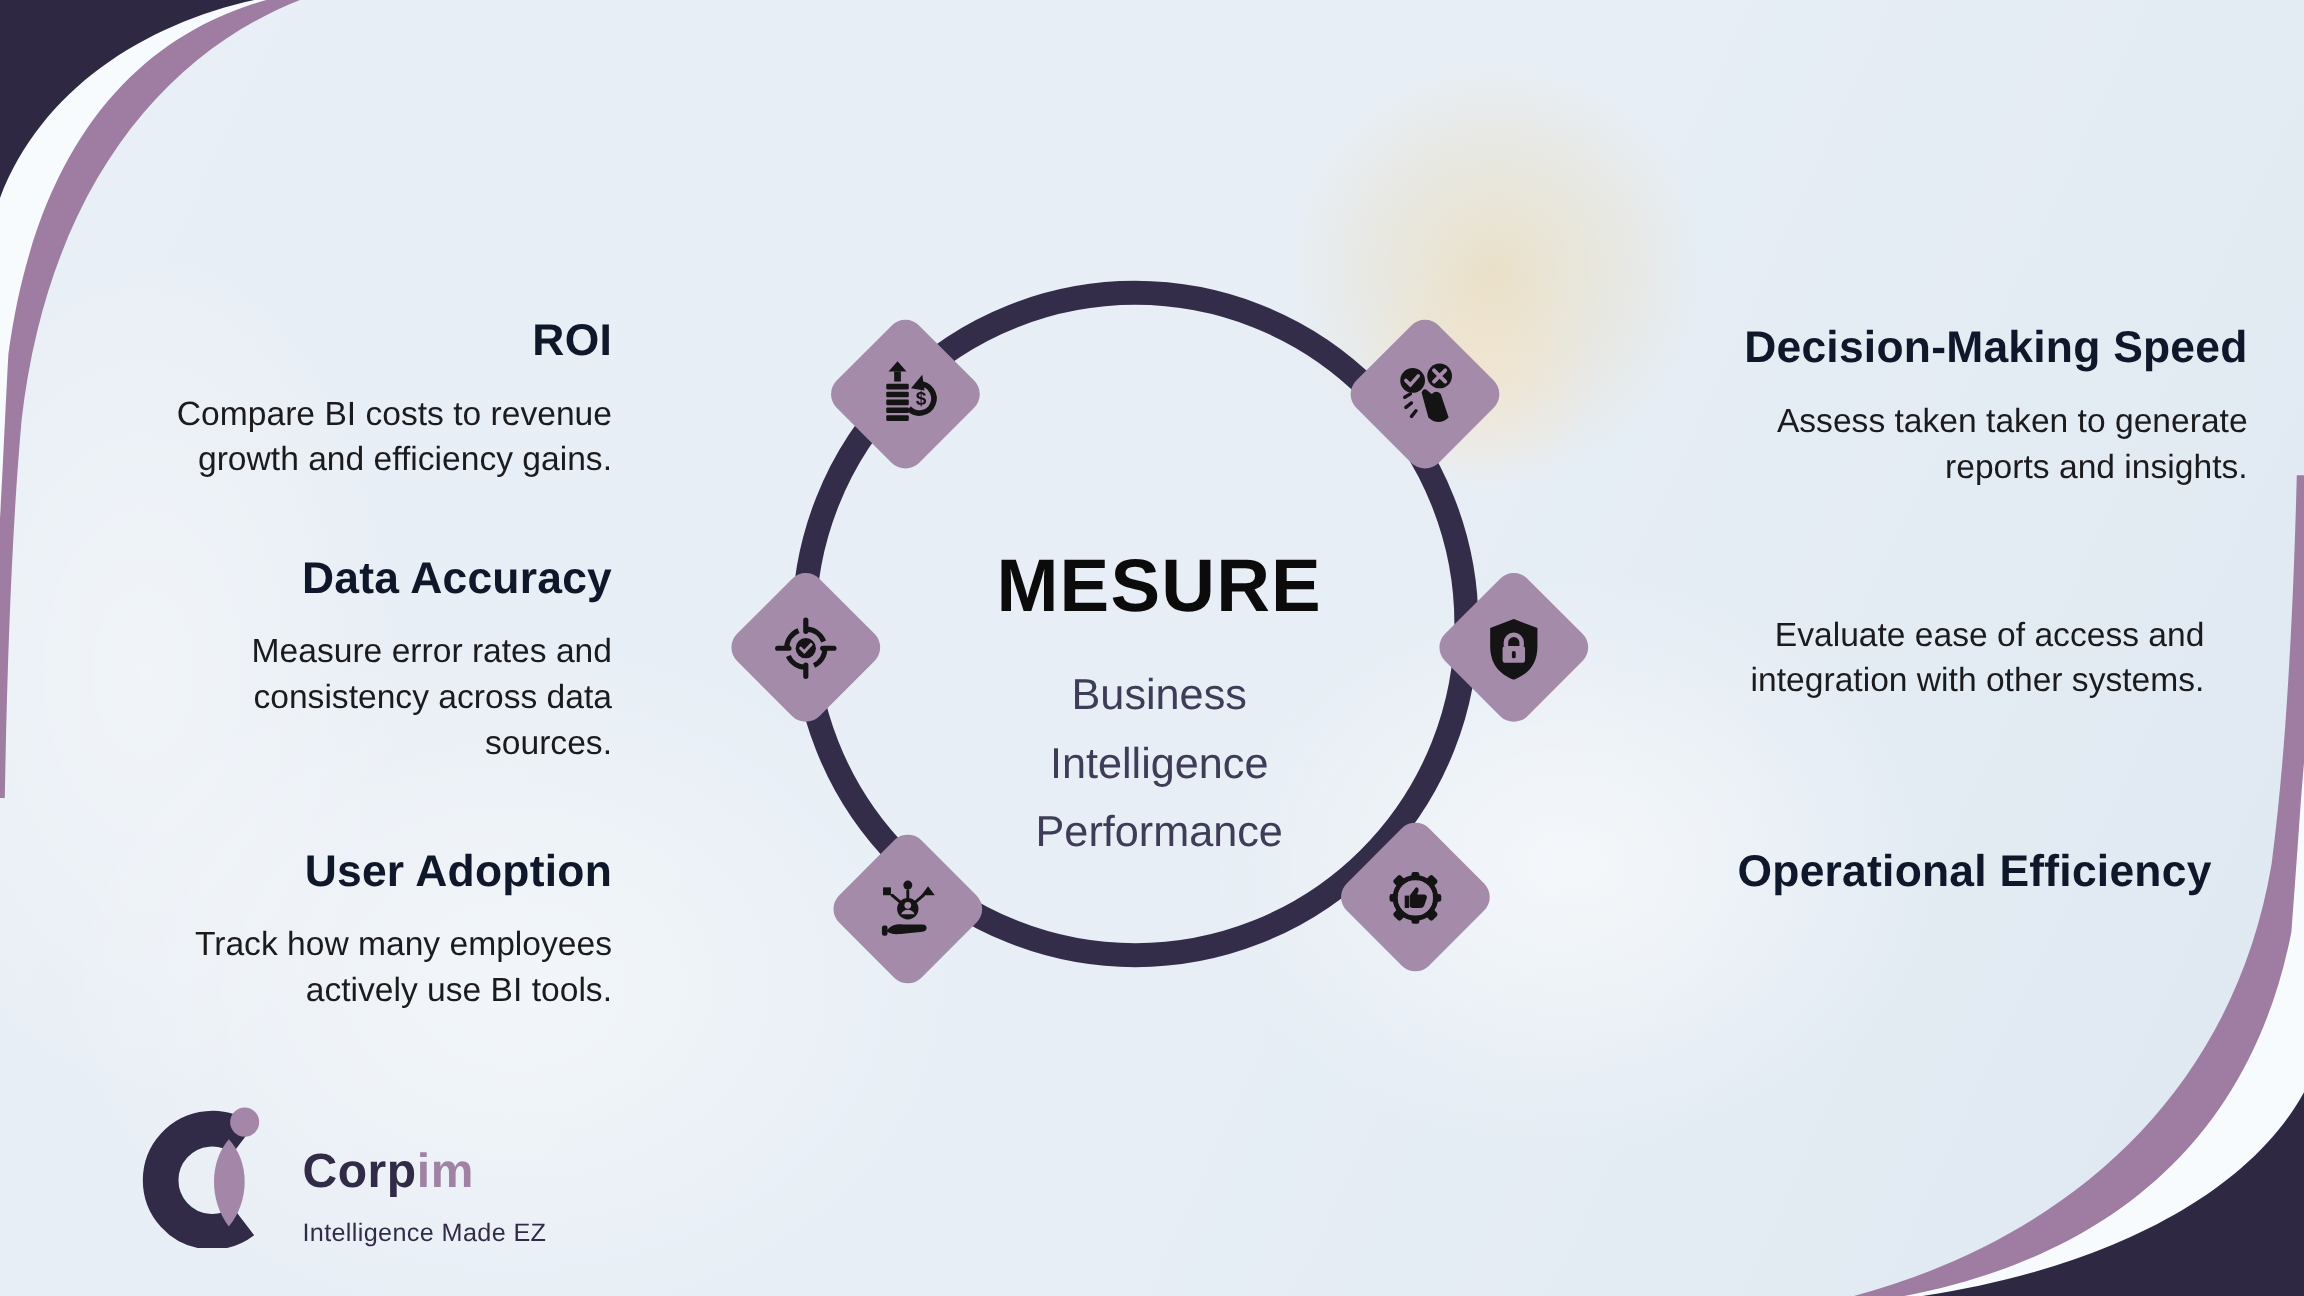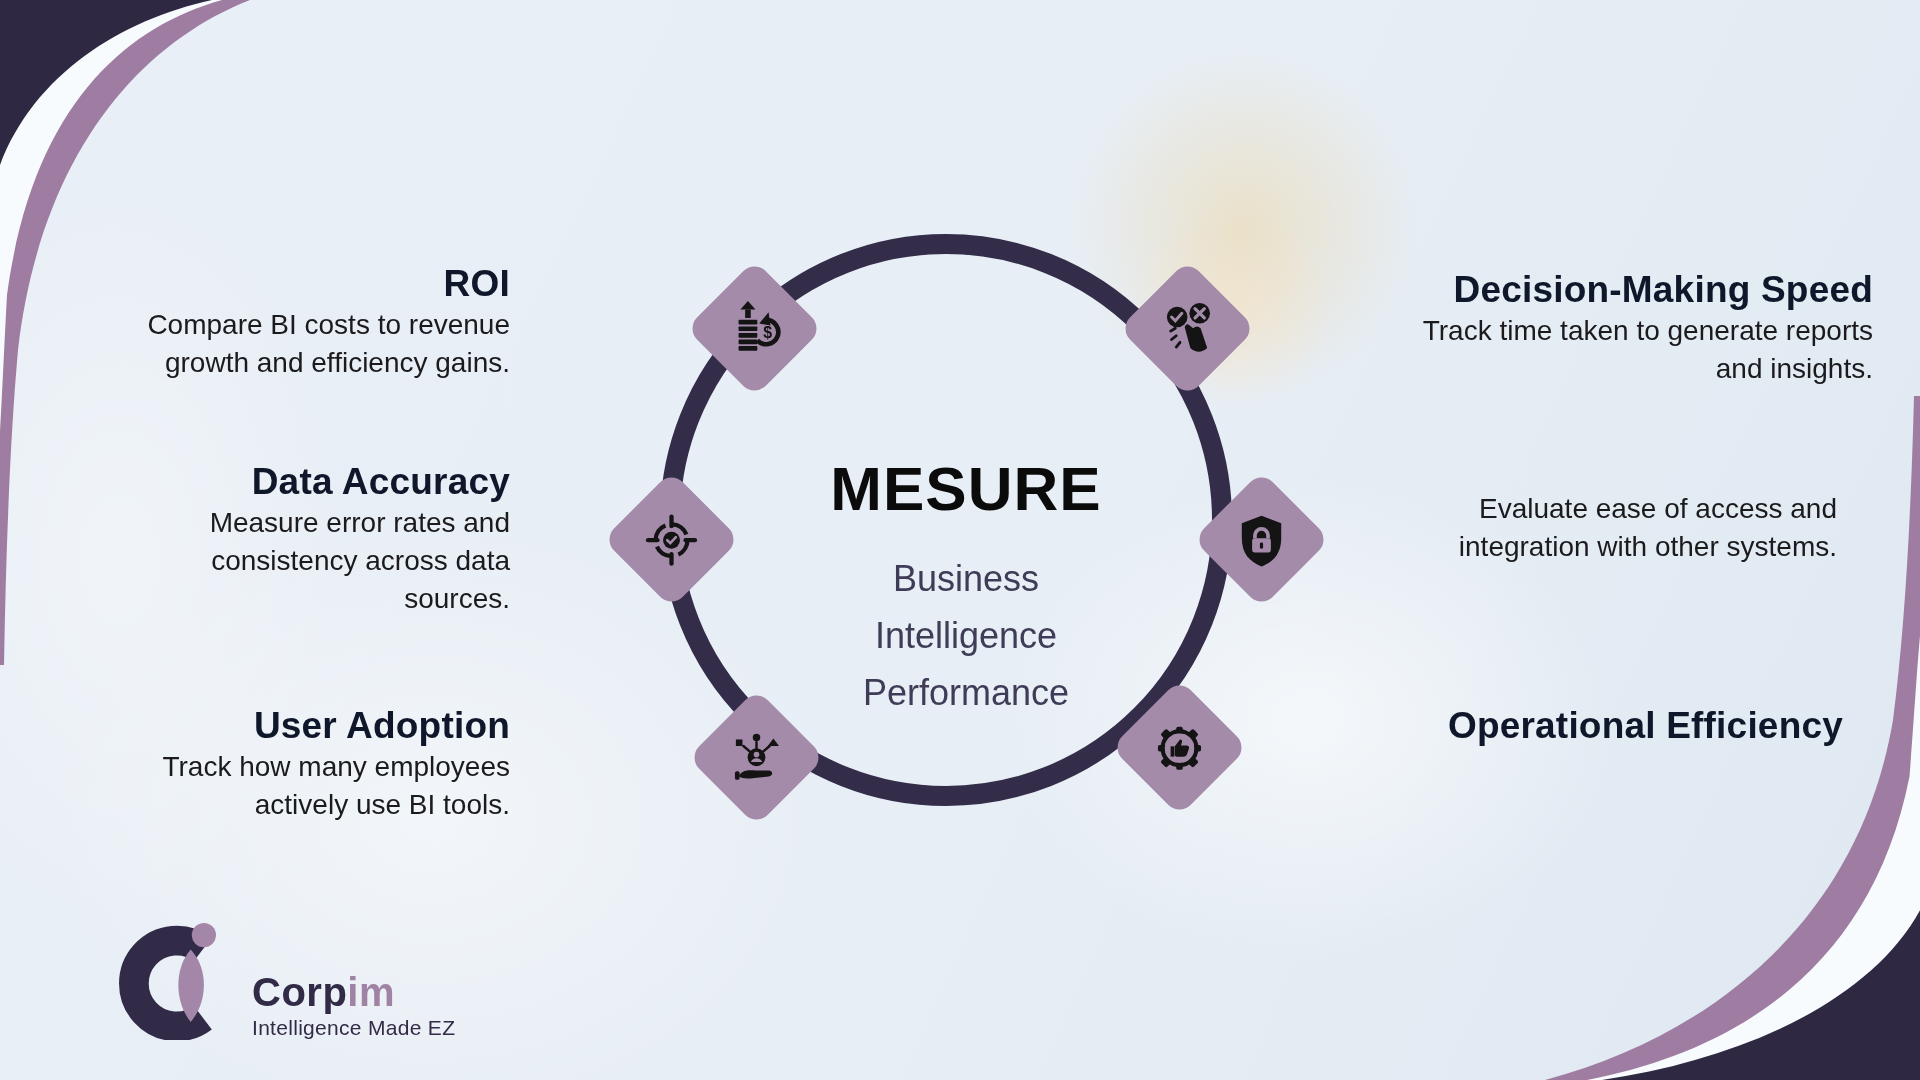--- a/index.html
+++ b/index.html
@@ -60,38 +60,38 @@
   }
   .center-text .subtitle {
     margin:26px auto 0; width:312px;
     font-size:36px; line-height:57px; font-weight:400;
     color:#3e3c57;
   }
 
   
   .item { position:absolute; }
   .item h2 { font-size:37px; line-height:44px; font-weight:800; color:#0f172a; letter-spacing:0.2px; }
-  .item p  { margin-top:0; font-size:28px; line-height:38px; color:#1b1b1d; }
+  .item p  { margin-top:20px; font-size:28px; line-height:38px; color:#1b1b1d; }
   .item.left  { text-align:right; }
   .item.right { text-align:right; }
 
   .i-roi      { top:262px; right:1410px; width:420px; }
   .i-accuracy { top:460px; right:1410px; width:340px; }
   .i-adopt    { top:704px; right:1410px; width:368px; }
   .i-decision { top:268px; left:1405px;  width:468px; }
   .i-access   { top:490px; left:1405px;  width:432px; }
   .i-oper     { top:704px; left:1425px;  width:418px; }
 
   
   .logo { position:absolute; left:106px; top:916px; display:flex; align-items:flex-end; }
   .logo-mark { width:132px; height:124px; }
   .logo-text { margin-left:14px; padding-top:26px; }
   .logo-name { font-size:40px; font-weight:700; letter-spacing:0.5px; color:#322b48; line-height:40px; }
   .logo-name .accent { color:#a083a4; }
-  .logo-tagline { margin-top:4px; font-size:21px; color:#322b48; letter-spacing:0.3px; }
+  .logo-tagline { margin-top:20px; font-size:21px; color:#322b48; letter-spacing:0.3px; }
 </style>
 </head>
 <body>
 
 <div class="stage">
 
   <div class="photo-layer"></div>
 
   <svg class="corner tl" width="520" height="700" viewBox="0 0 520 700">
     <path d="M0,0 L250,0 C135,45 40,160 18,350 C10,440 6,550 4,665 L0,665 Z" fill="#9f7da2"></path>
@@ -212,21 +212,21 @@
     <h2>Data Accuracy</h2>
     <p>Measure error rates and consistency across data sources.</p>
   </div>
   <div class="item left i-adopt">
     <h2>User Adoption</h2>
     <p>Track how many employees actively use BI tools.</p>
   </div>
 
   <div class="item right i-decision">
     <h2>Decision-Making Speed</h2>
-    <p>Track time taken to generate reports and insights.</p>
+    <p>Assess taken taken to generate reports and insights.</p>
   </div>
   <div class="item right i-access">
     <p>Evaluate ease of access and integration with other systems.</p>
   </div>
   <div class="item right i-oper">
     <h2>Operational Efficiency</h2>
   </div>
 
   <div class="logo">
     <svg class="logo-mark" viewBox="0 0 120 112">

